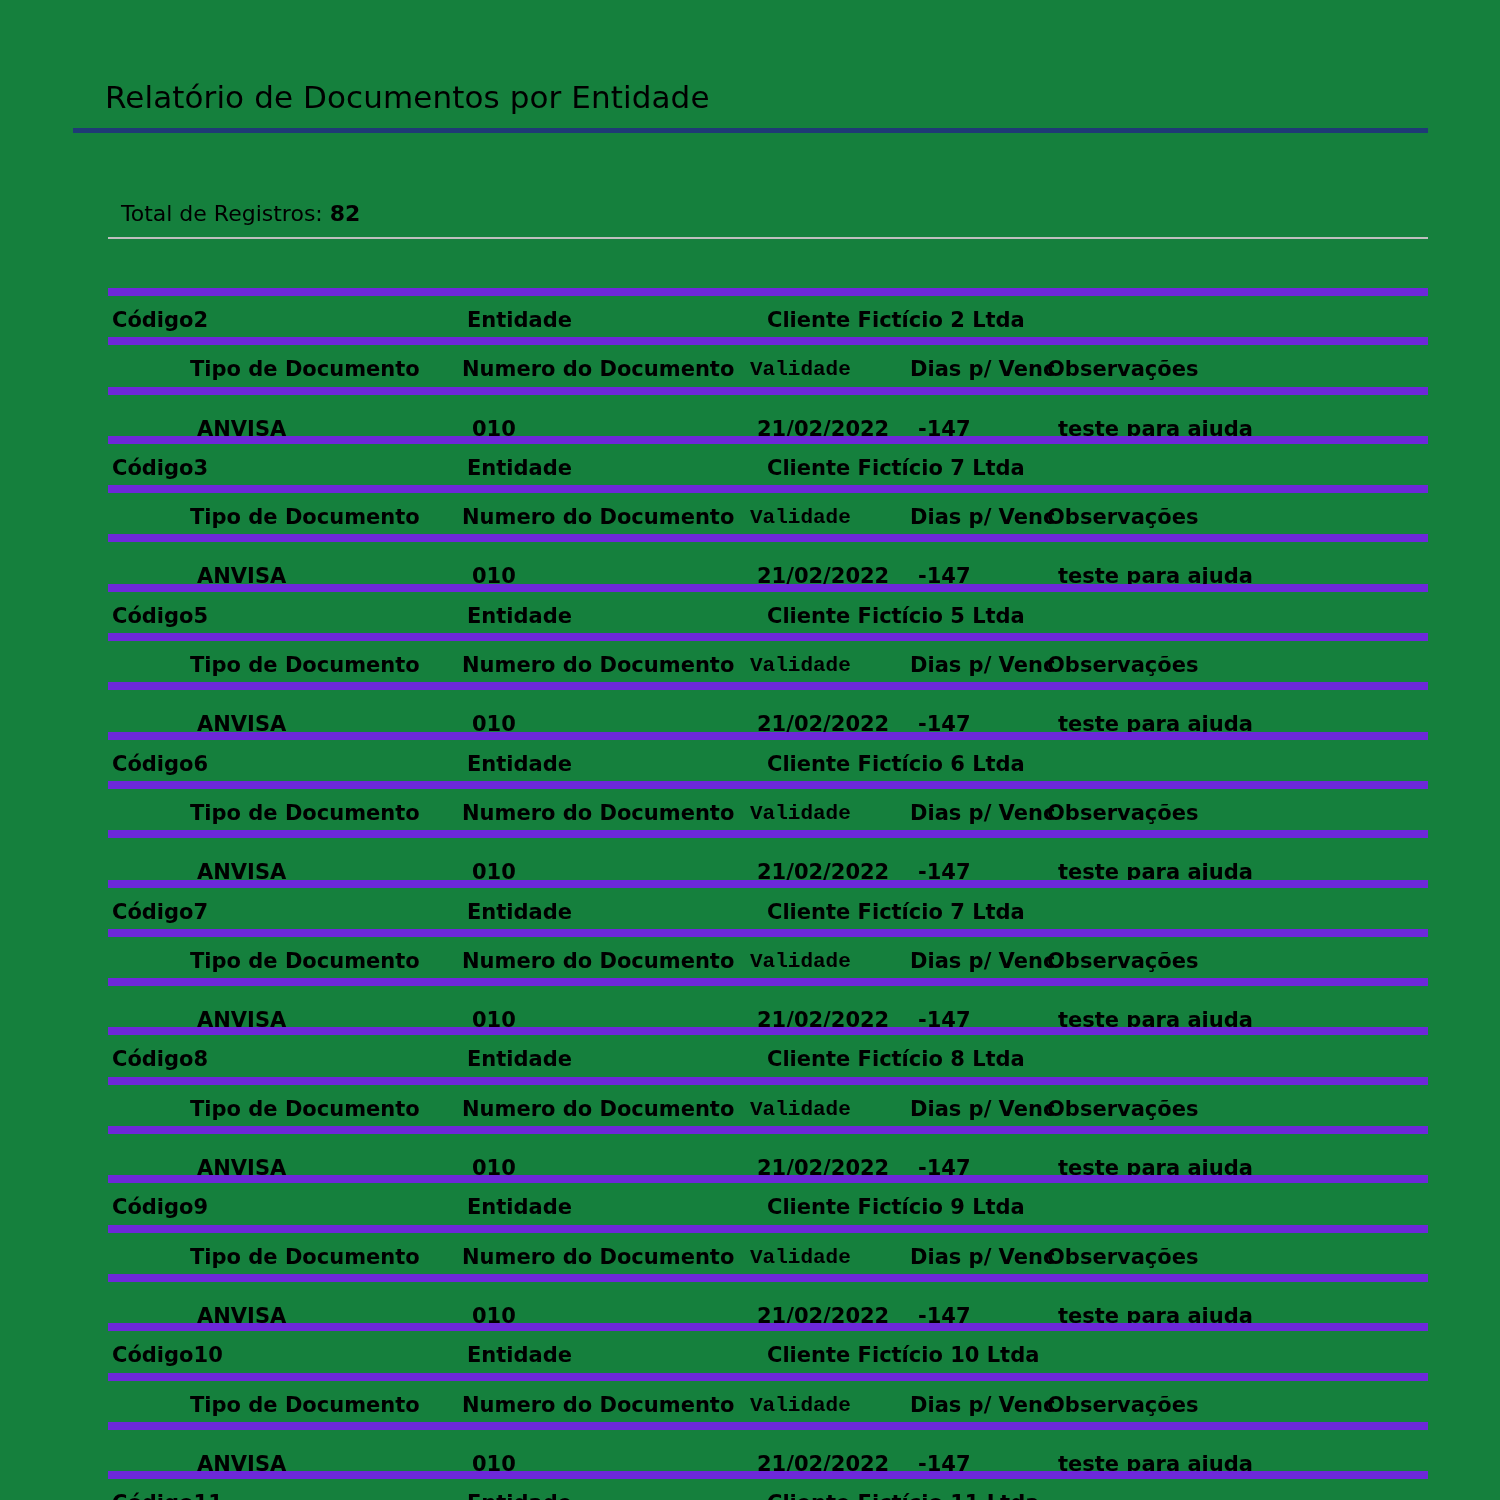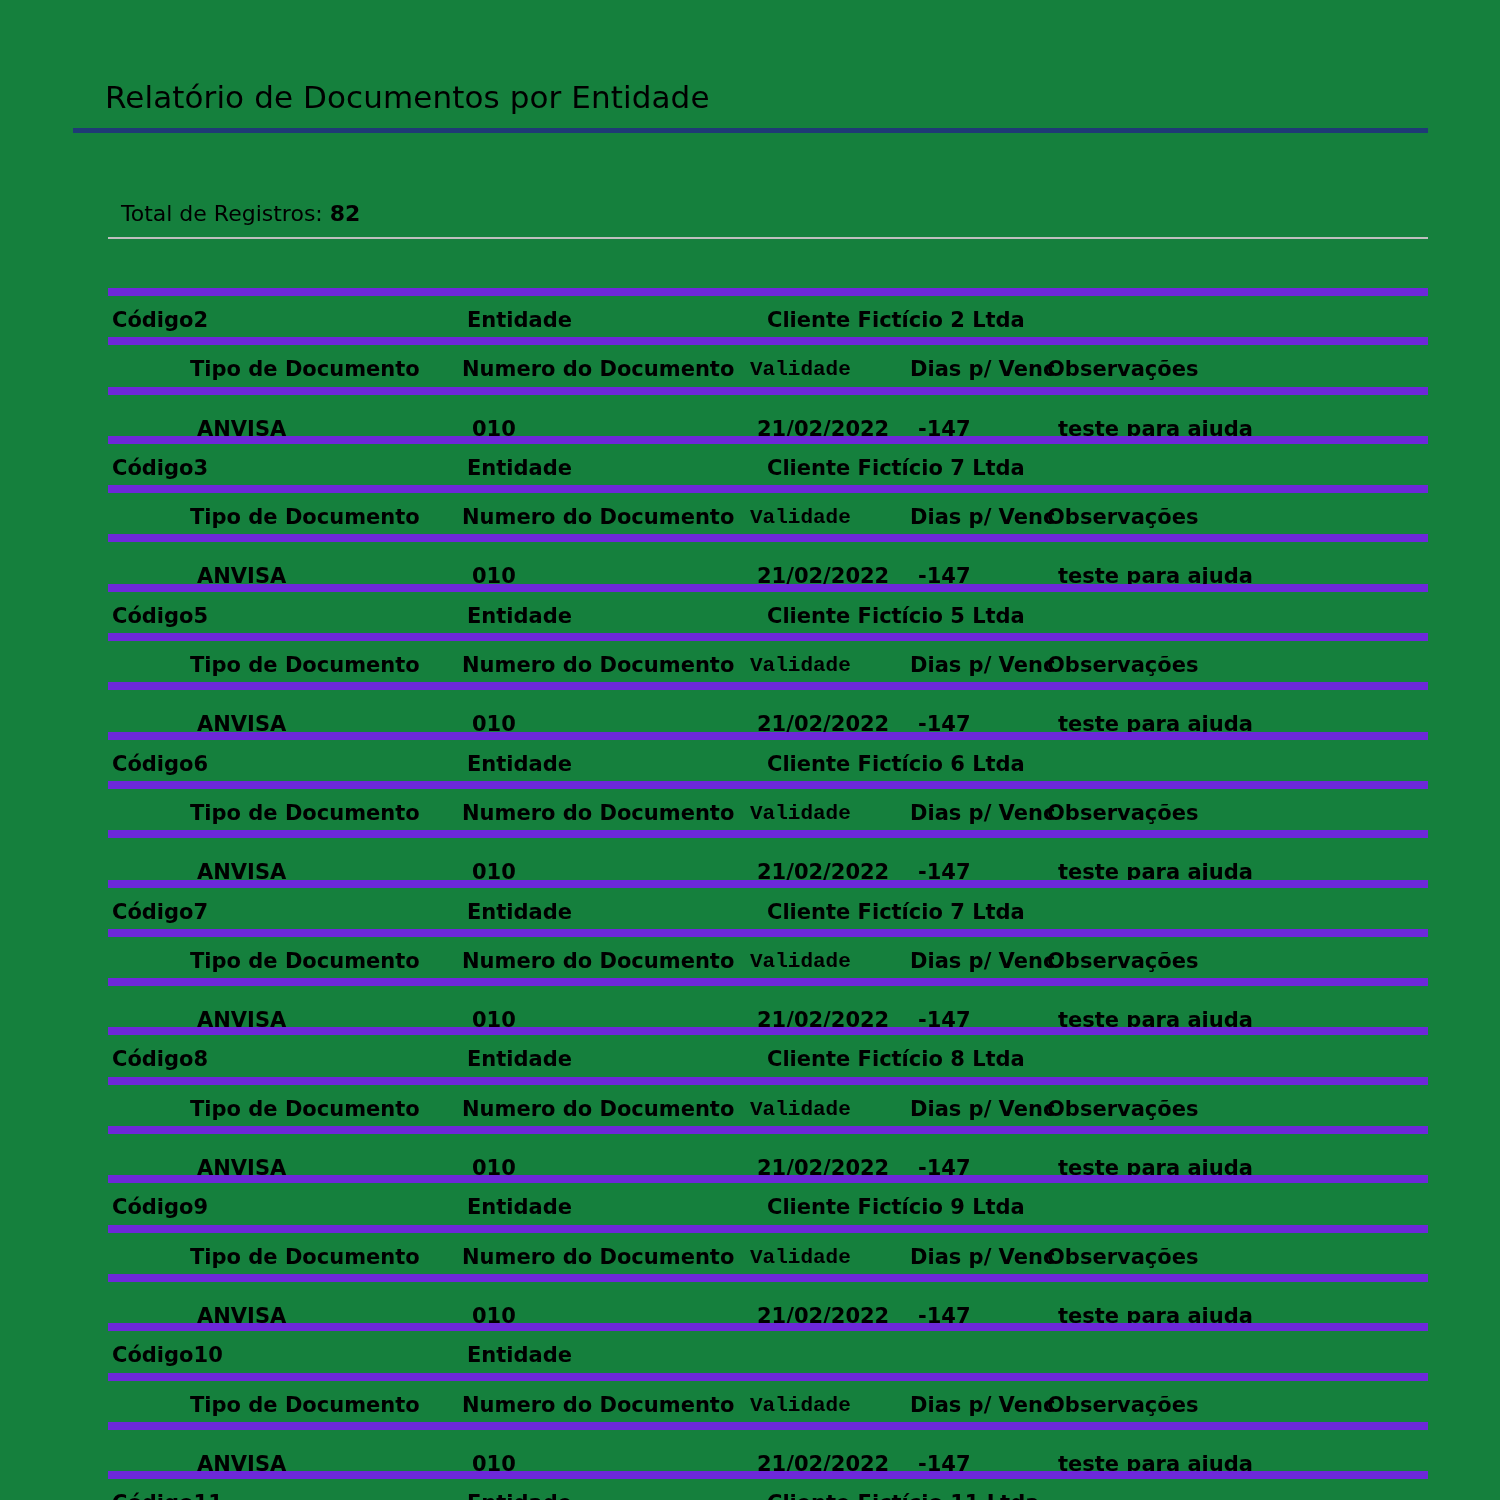--- a/index.html
+++ b/index.html
@@ -263,20 +263,21 @@
           <div class="cell d-numero reg">010</div>
           <div class="cell d-valid reg">21/02/2022</div>
           <div class="cell d-dias reg">-147</div>
           <div class="cell d-obs reg">teste para ajuda</div>
         </div>
       </div>
       <div class="group">
         <div class="row">
           <div class="cell c-code bold">Código10</div>
           <div class="cell c-entlabel bold">Entidade</div>
+          <div class="cell c-entname bold">Cliente Fictício 10 Ltda</div>
         </div>
         <div class="row">
           <div class="cell c-tipo bold">Tipo de Documento</div>
           <div class="cell c-numero bold">Numero do Documento</div>
           <div class="cell c-valid bold">Validade</div>
           <div class="cell c-dias bold">Dias p/ Venc</div>
           <div class="cell c-obs bold">Observações</div>
         </div>
         <div class="row">
           <div class="cell d-tipo reg">ANVISA</div>

